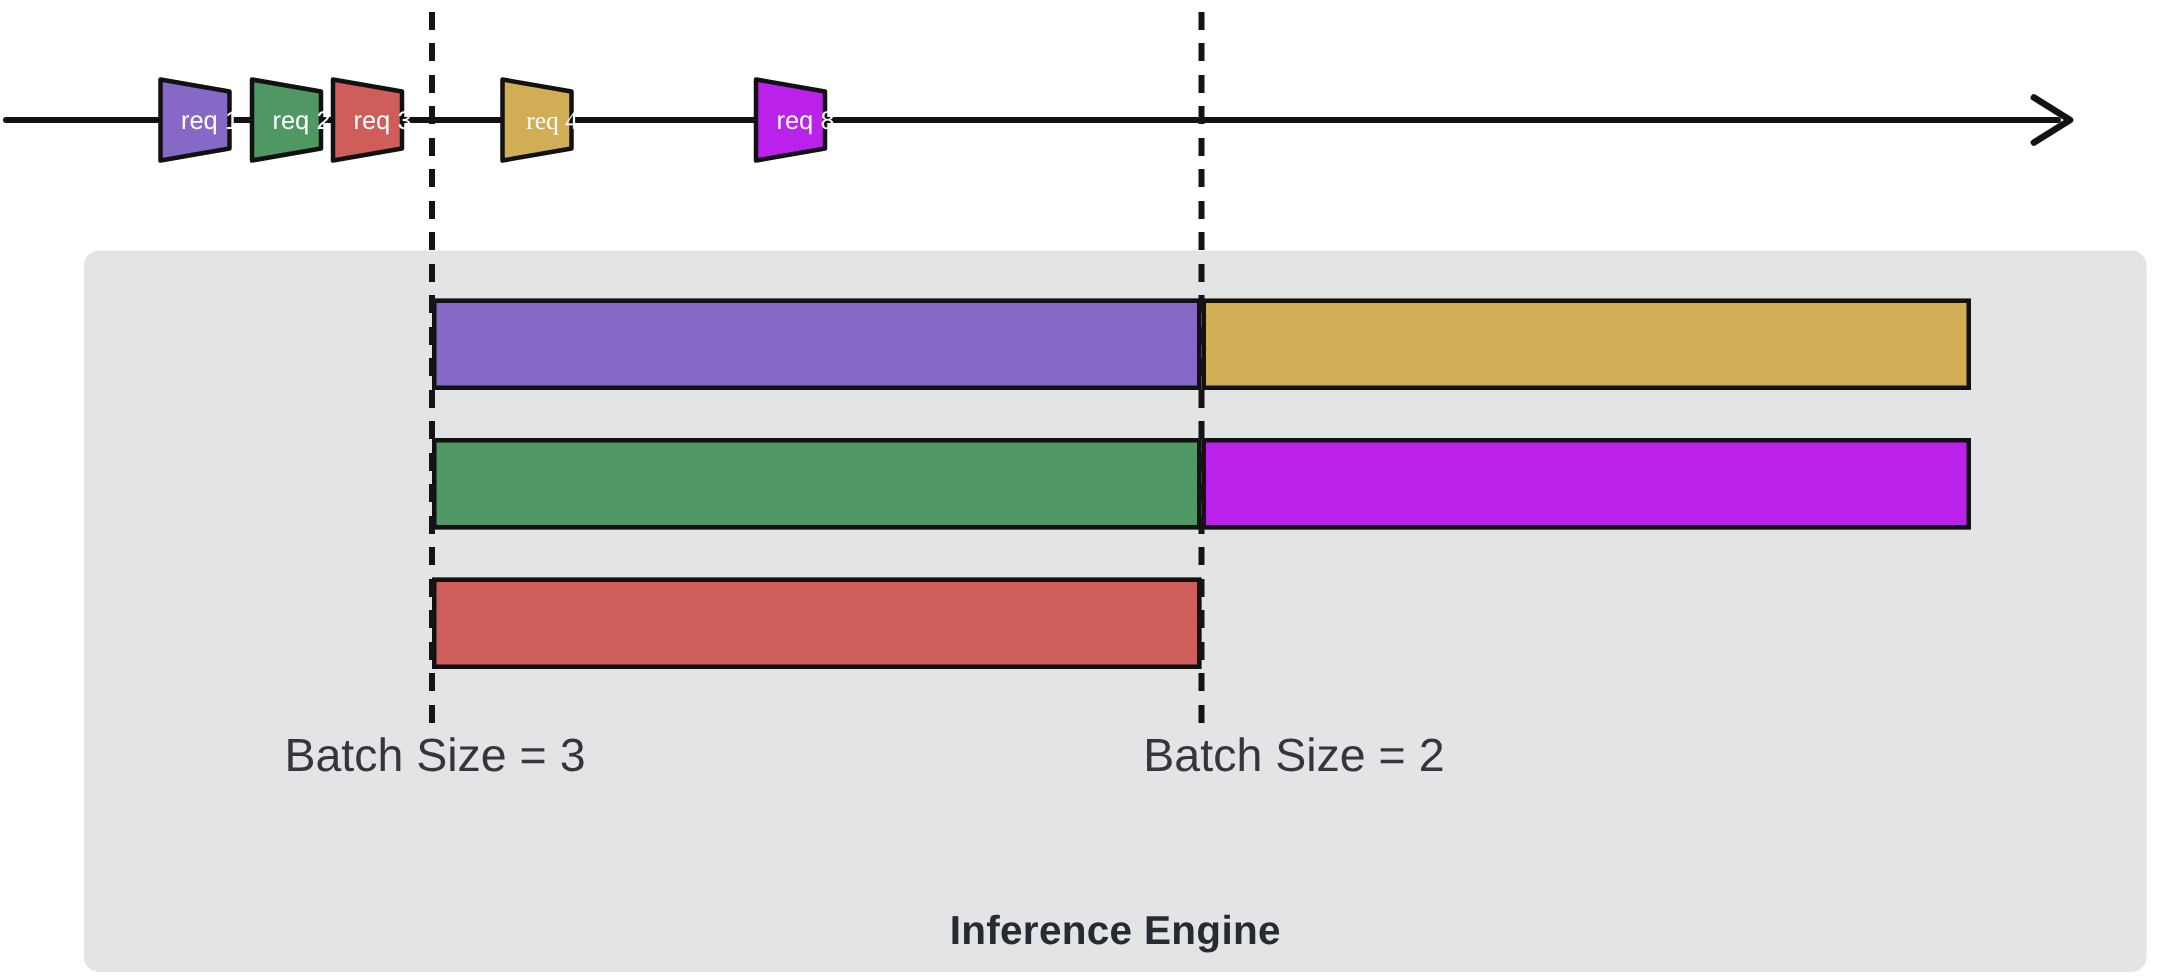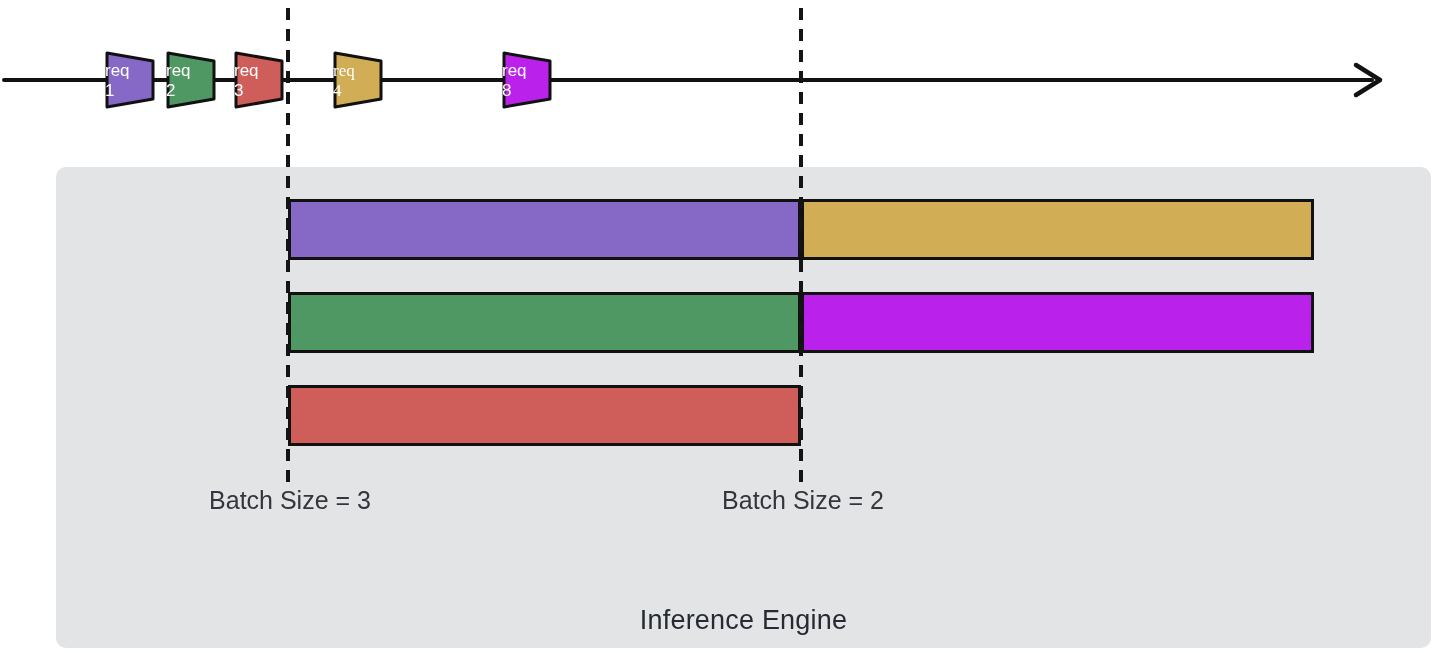--- a/index.html
+++ b/index.html
@@ -3,39 +3,39 @@
 <meta charset="utf-8">
 <style>
   html,body{margin:0;padding:0;background:#ffffff;}
   body{font-family:"Liberation Sans", sans-serif;}
   .canvas{position:relative;width:1440px;height:653px;background:#ffffff;overflow:hidden;}
 
   
   .panel{position:absolute;left:56px;top:167px;width:1375px;height:481px;
          background:#e3e4e6;border-radius:10px;}
   .engine-title{position:absolute;left:56px;top:605px;width:1375px;text-align:center;
-         font-size:27px;font-weight:normal;color:#262a33;letter-spacing:0.2px;}
+         font-size:27px;font-weight:bold;color:#262a33;letter-spacing:0.2px;}
 
   
   .tl-line{position:absolute;left:2px;top:78px;width:1372px;height:4px;background:#121212;border-radius:2px;}
   .tl-arrow{position:absolute;left:1352px;top:60px;}
 
   
-  .req{position:absolute;top:51px;width:30px;height:58px;}
+  .req{position:absolute;top:51px;width:30px;height:58px;padding-left:40px;}
   .req svg{position:absolute;left:0;top:0;}
   .req .lbl{position:absolute;left:0;top:0;width:100%;height:100%;
          display:flex;align-items:center;justify-content:center;
          color:#ffffff;font-size:17px;padding-top:1px;box-sizing:border-box;}
 
   
   .vdash{position:absolute;top:8px;height:478px;width:4px;
          background:repeating-linear-gradient(to bottom,#141414 0 12px,transparent 12px 21px);
          z-index:5;}
   .batch-label{position:absolute;top:486px;width:320px;text-align:center;
-         font-size:25px;color:#33363d;z-index:6;}
+         font-size:31px;color:#33363d;z-index:6;}
 
   
   .bar-seg{position:absolute;height:61px;border:3px solid #111111;box-sizing:border-box;z-index:2;}
 </style>
 </head>
 <body>
 
 <div class="canvas">
 
   <div class="panel"></div>
@@ -51,21 +51,21 @@
           <polygon points="2,2 48,10 48,48 2,56" fill="#8669c6" stroke="#111111" stroke-width="3" stroke-linejoin="round"></polygon>
         </svg>
         <span class="lbl">req 1</span>
       </div>
       <div class="req" style="left: 166px;">
         <svg width="50" height="58" viewBox="0 0 50 58">
           <polygon points="2,2 48,10 48,48 2,56" fill="#4f9763" stroke="#111111" stroke-width="3" stroke-linejoin="round"></polygon>
         </svg>
         <span class="lbl">req 2</span>
       </div>
-      <div class="req" style="left: 234px;">
+      <div class="req" style="left: 220px;">
         <svg width="50" height="58" viewBox="0 0 50 58">
           <polygon points="2,2 48,10 48,48 2,56" fill="#cf5d5a" stroke="#111111" stroke-width="3" stroke-linejoin="round"></polygon>
         </svg>
         <span class="lbl">req 3</span>
       </div>
       <div class="req" style="left: 333px; font-family: Liberation Serif, serif;">
         <svg width="50" height="58" viewBox="0 0 50 58">
           <polygon points="2,2 48,10 48,48 2,56" fill="#d1ad56" stroke="#111111" stroke-width="3" stroke-linejoin="round"></polygon>
         </svg>
         <span class="lbl">req 4</span>
@@ -74,21 +74,21 @@
         <svg width="50" height="58" viewBox="0 0 50 58">
           <polygon points="2,2 48,10 48,48 2,56" fill="#ba21ea" stroke="#111111" stroke-width="3" stroke-linejoin="round"></polygon>
         </svg>
         <span class="lbl">req 8</span>
       </div>
     </div>
   <div id="markers">
       <div class="vdash" style="left: 286px;"></div>
       <div class="batch-label" style="left: 130px;">Batch Size = 3</div>
       <div class="vdash" style="left: 799px;"></div>
-      <div class="batch-label" style="left: 643px;">Batch Size = 2</div>
+      <div class="batch-label" style="left: 643px; text-align: right;">Batch Size = 2</div>
     </div>
   <div id="bars">
       <div class="bar-seg" style="left: 288px; width: 513px; top: 199px; background: rgb(134, 105, 198);"></div>
       <div class="bar-seg" style="left: 801px; width: 513px; top: 199px; background: rgb(209, 173, 86);"></div>
       <div class="bar-seg" style="left: 288px; width: 513px; top: 292px; background: rgb(79, 151, 99);"></div>
       <div class="bar-seg" style="left: 801px; width: 513px; top: 292px; background: rgb(186, 33, 234);"></div>
       <div class="bar-seg" style="left: 288px; width: 513px; top: 385px; background: rgb(207, 93, 90);"></div>
     </div>
 
   <div class="engine-title">Inference Engine</div>

